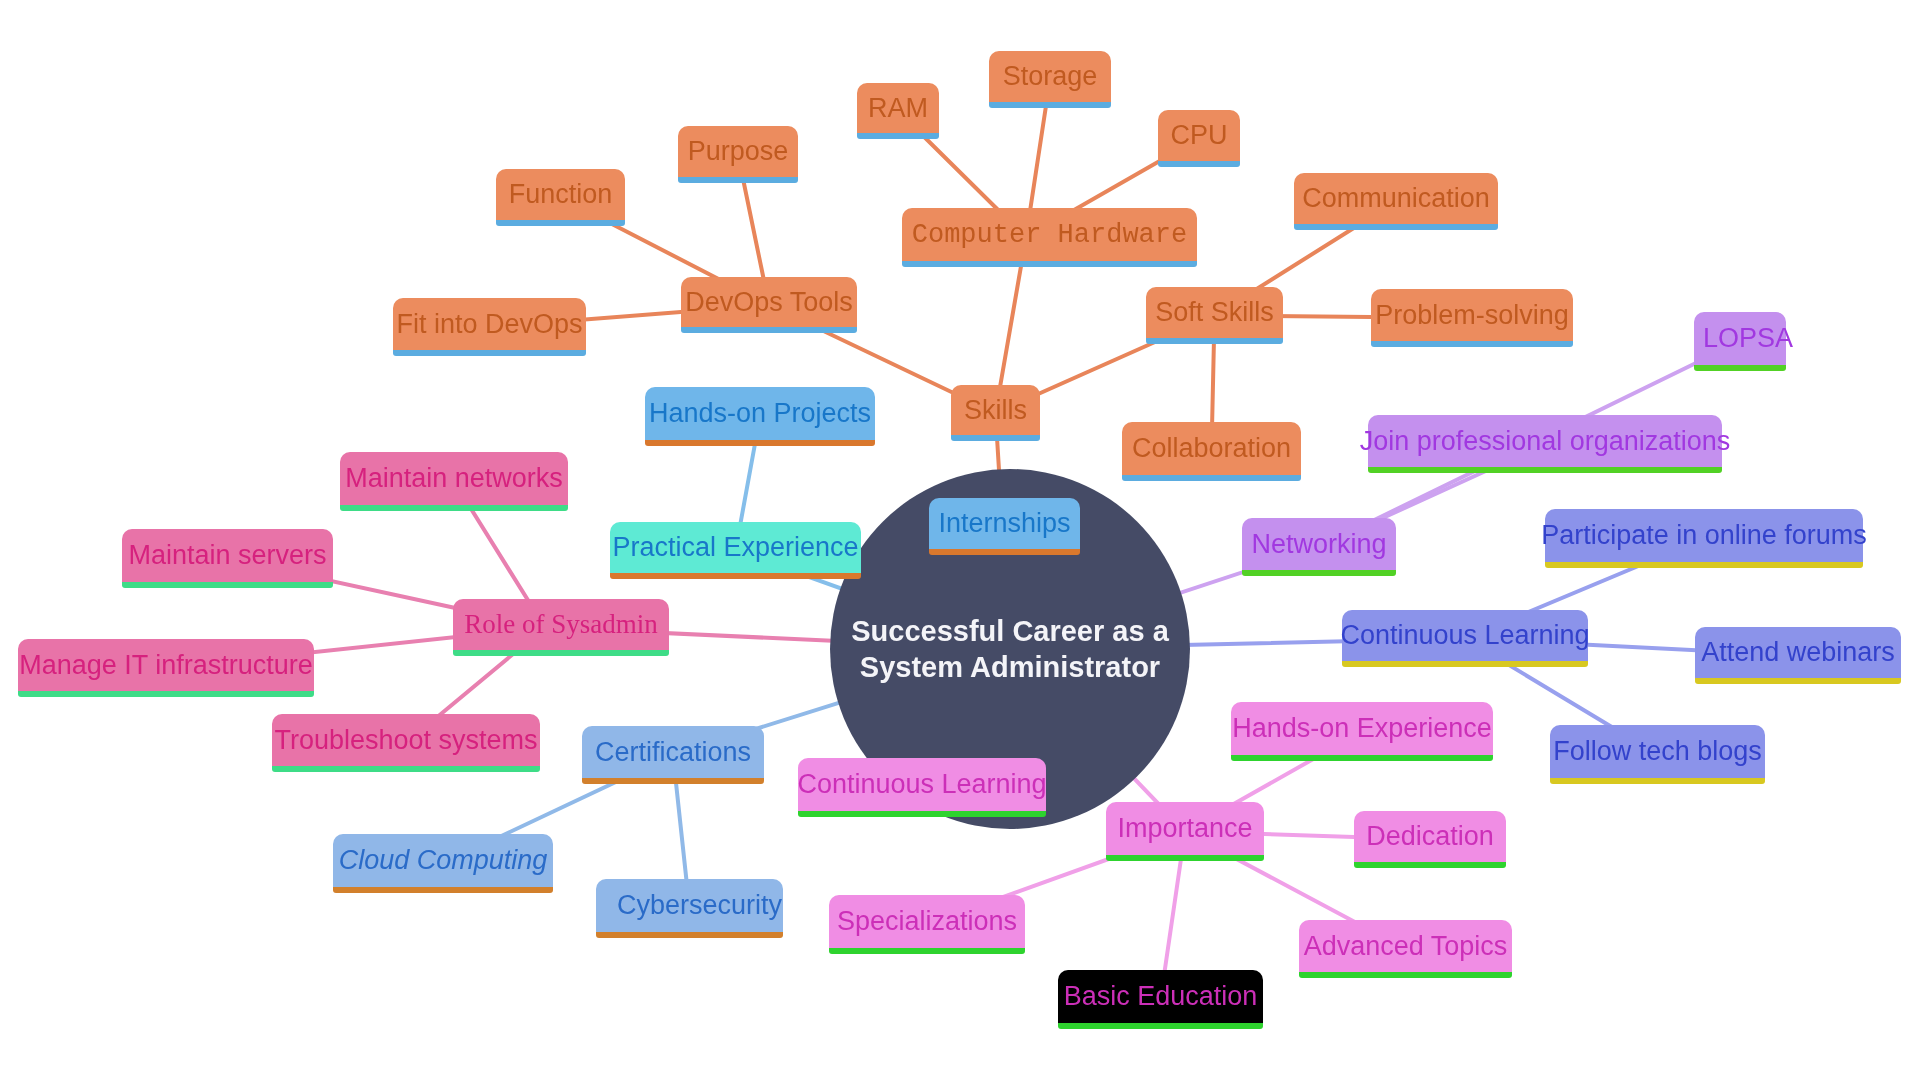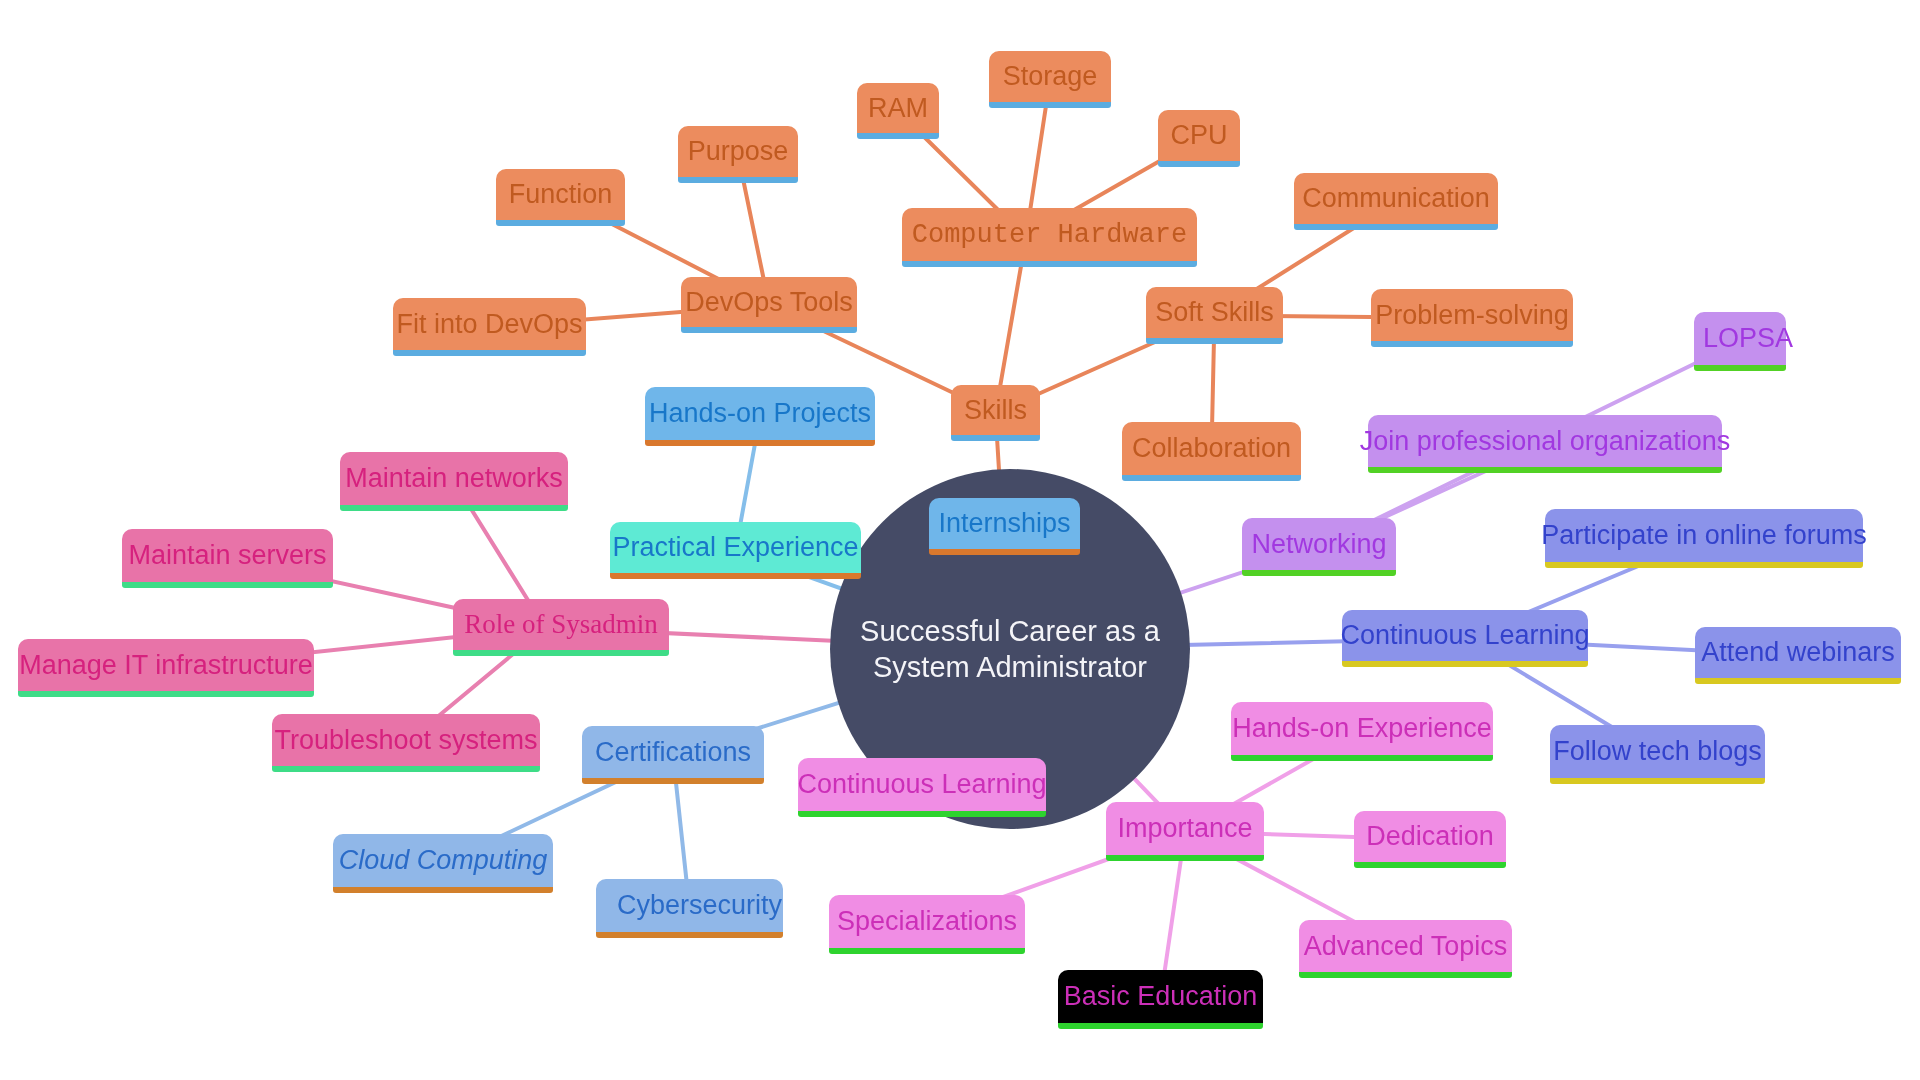--- a/index.html
+++ b/index.html
@@ -26,21 +26,21 @@
     display: flex;
     align-items: center;
     justify-content: center;
     text-align: center;
     z-index: 2;
   }
   .center-node .center-label {
     width: 330px;
     font-size: 29px;
     line-height: 1.25;
-    font-weight: 400;
+    font-weight: 700;
   }
   .node {
     position: absolute;
     display: flex;
     align-items: center;
     justify-content: center;
     text-align: center;
     border-radius: 10px 10px 3px 3px;
     font-size: 27px;
     font-weight: 500;

